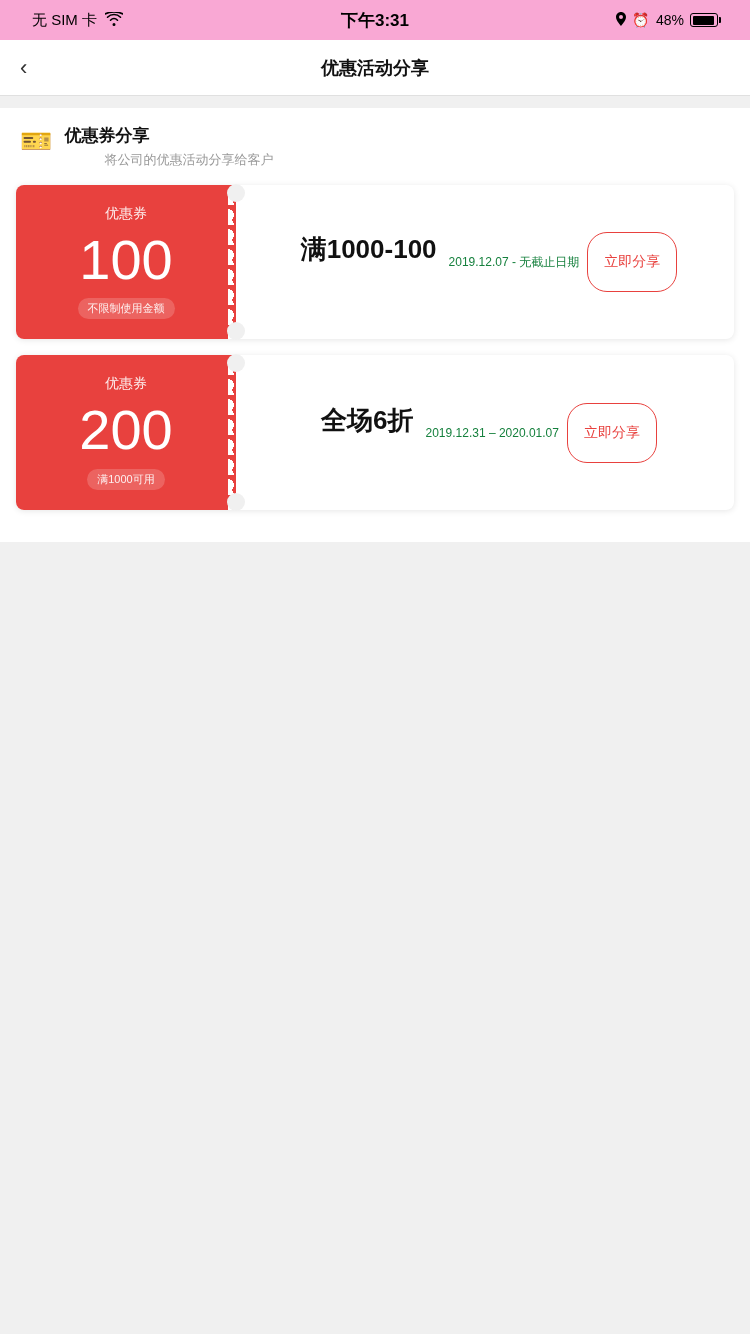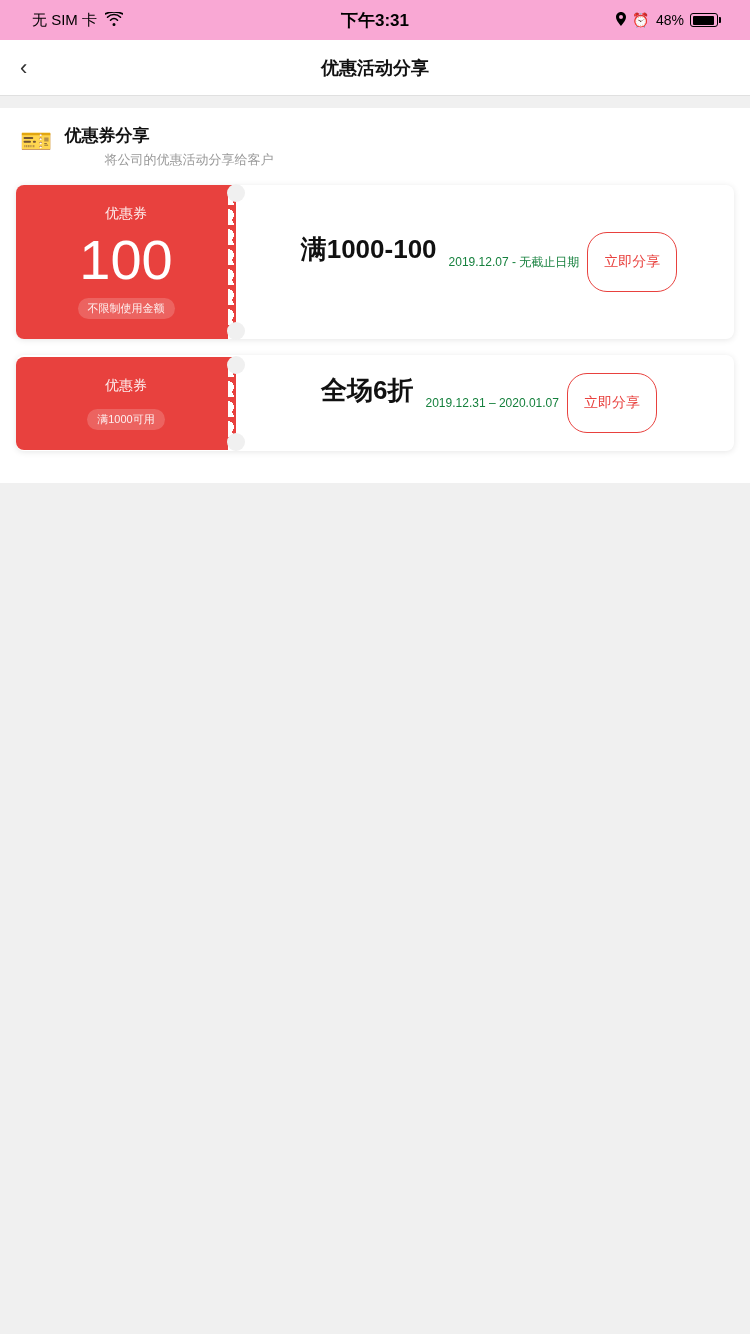--- a/index.html
+++ b/index.html
@@ -314,20 +314,21 @@
       <div class="coupon-footer">
         <span class="coupon-date">2019.12.07 - 无截止日期</span>
         <button class="share-btn">立即分享</button>
       </div>
     </div>
   </div>
 
   <div class="coupon-card">
     <div class="coupon-left">
       <div class="coupon-type">优惠券</div>
+      <div class="coupon-amount">200</div>
       <div class="coupon-condition">满1000可用</div>
       <div class="scallop-top"></div>
       <div class="scallop-bottom"></div>
     </div>
     <div class="coupon-right">
       <div class="coupon-name">全场6折</div>
       <div class="coupon-footer">
         <span class="coupon-date">2019.12.31 – 2020.01.07</span>
         <button class="share-btn">立即分享</button>
       </div>

